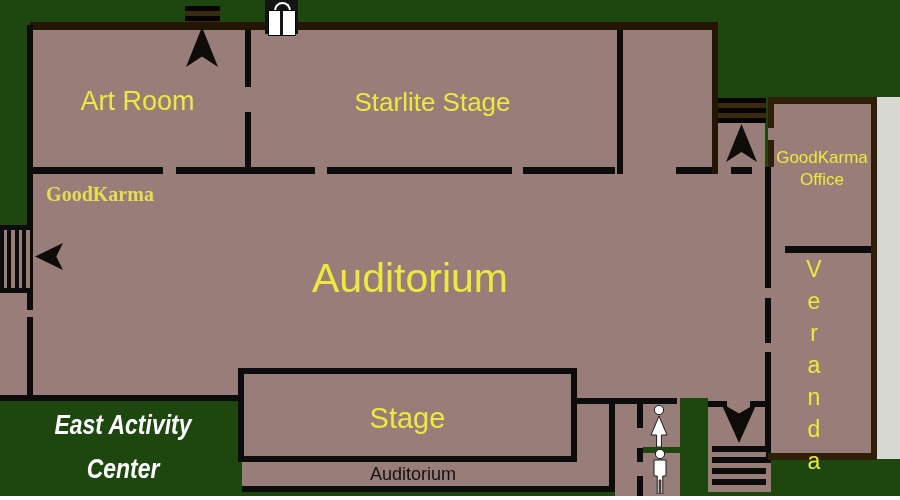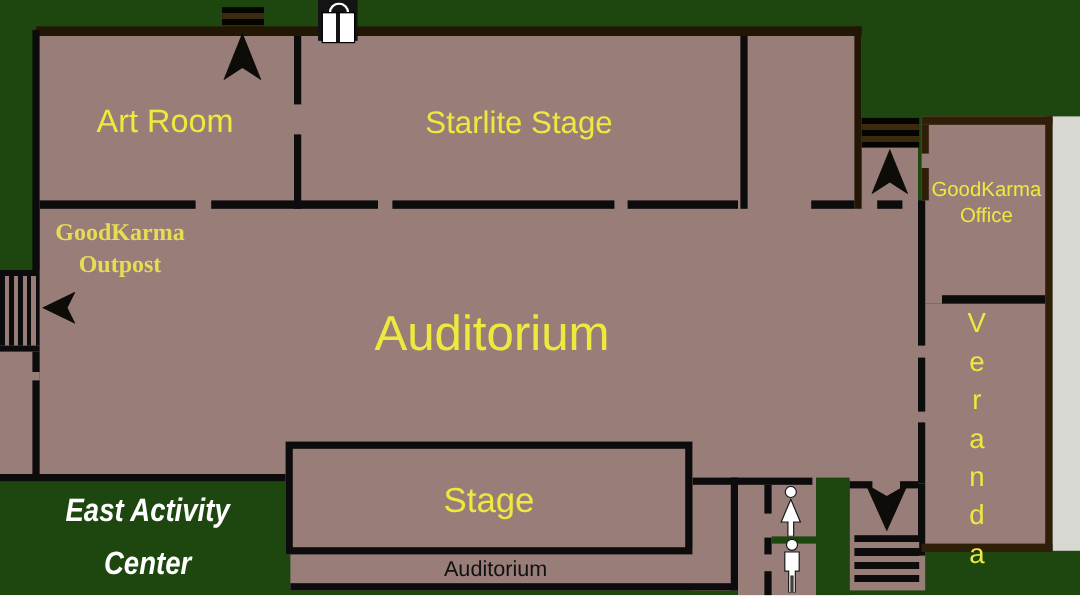--- a/index.html
+++ b/index.html
@@ -131,21 +131,20 @@
   <div class="label" style="left:238px;top:402px;width:339px;font-size:29px;">Stage</div>
   <div class="label" style="left:275px;top:255px;width:270px;font-size:41px;">Auditorium</div>
   <div class="label" style="left:348px;top:464px;width:130px;font-size:18px;color:#111;">Auditorium</div>
   <div class="label" style="left:772px;top:147px;width:100px;font-size:17px;line-height:22px;">
     <div>GoodKarma</div>
     <div>Office</div>
   </div>
   <div class="veranda">Veranda</div>
   <div class="gk">
     <div>GoodKarma</div>
-    <div>Outpost</div>
   </div>
 
   <div class="title">
     <div>East Activity Center</div>
     <div>Second Floor</div>
   </div>
 
 </div>
 
 </body></html>

